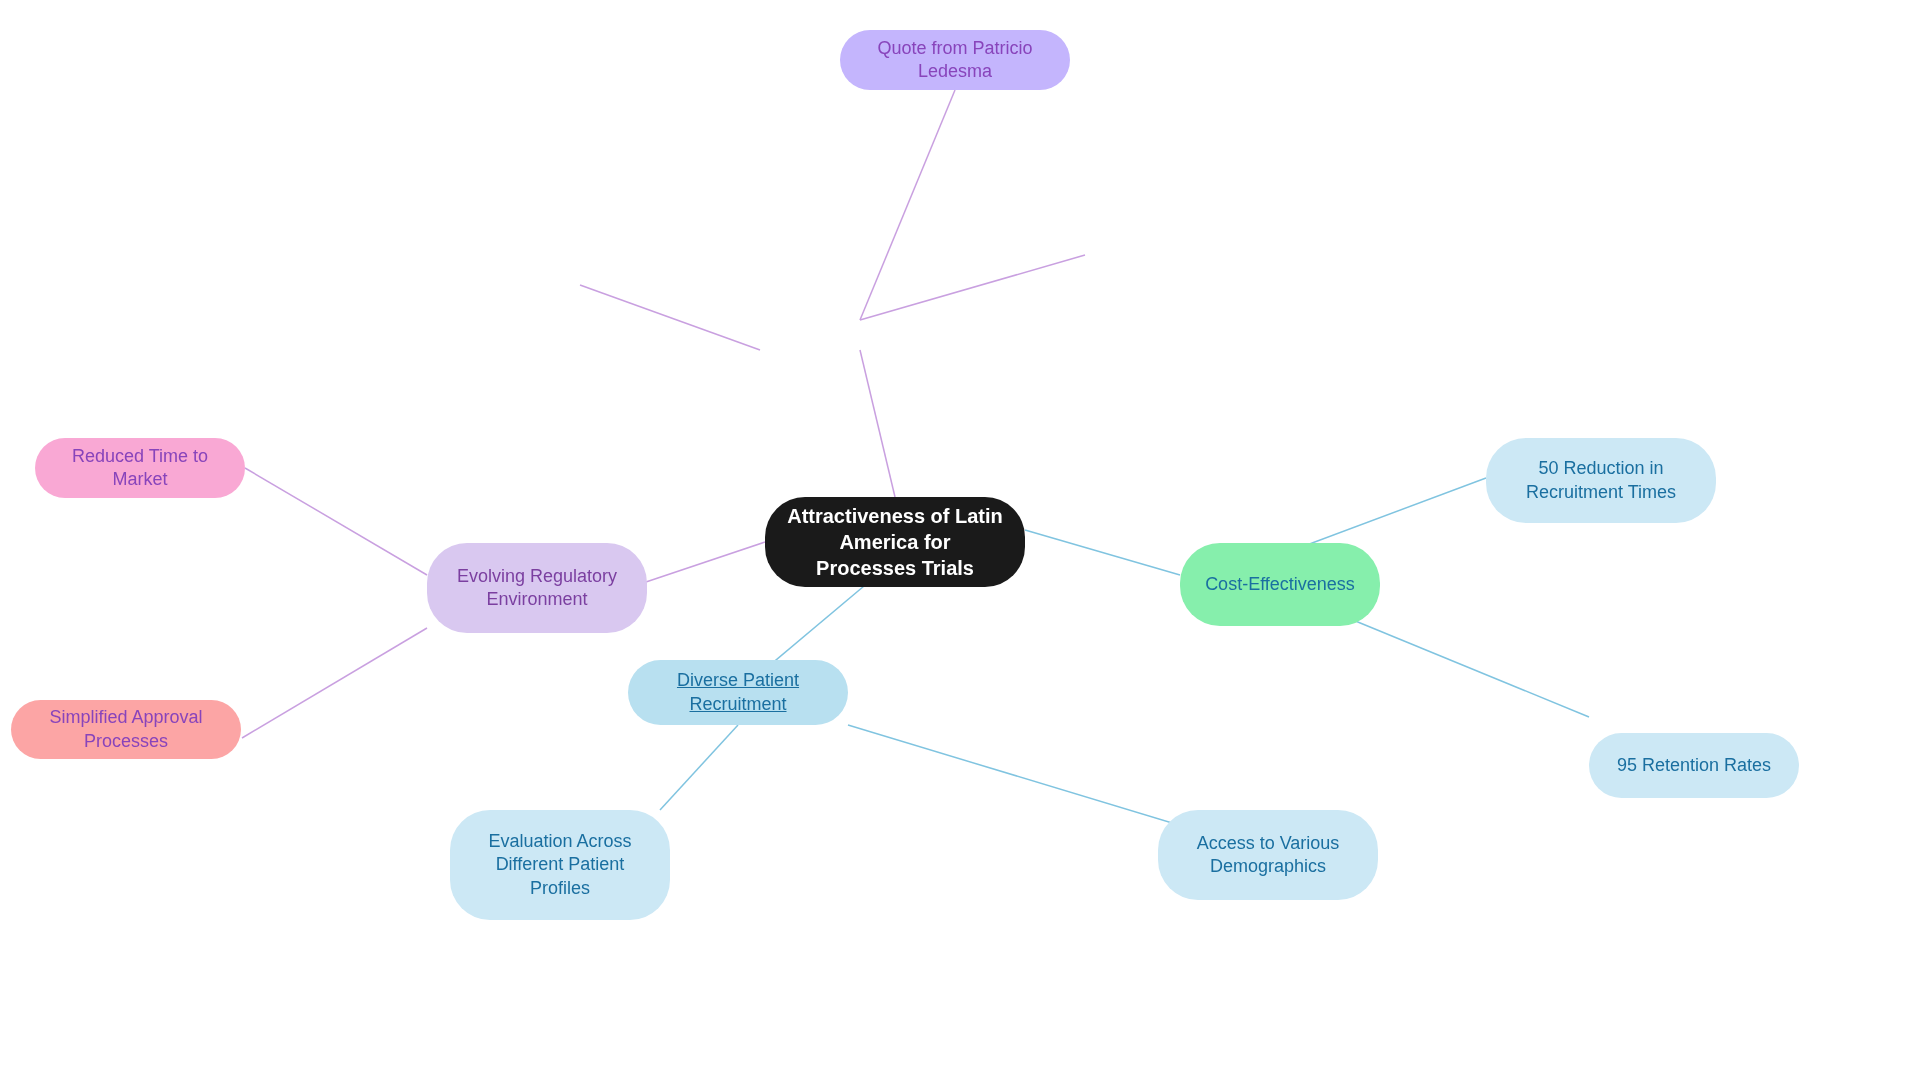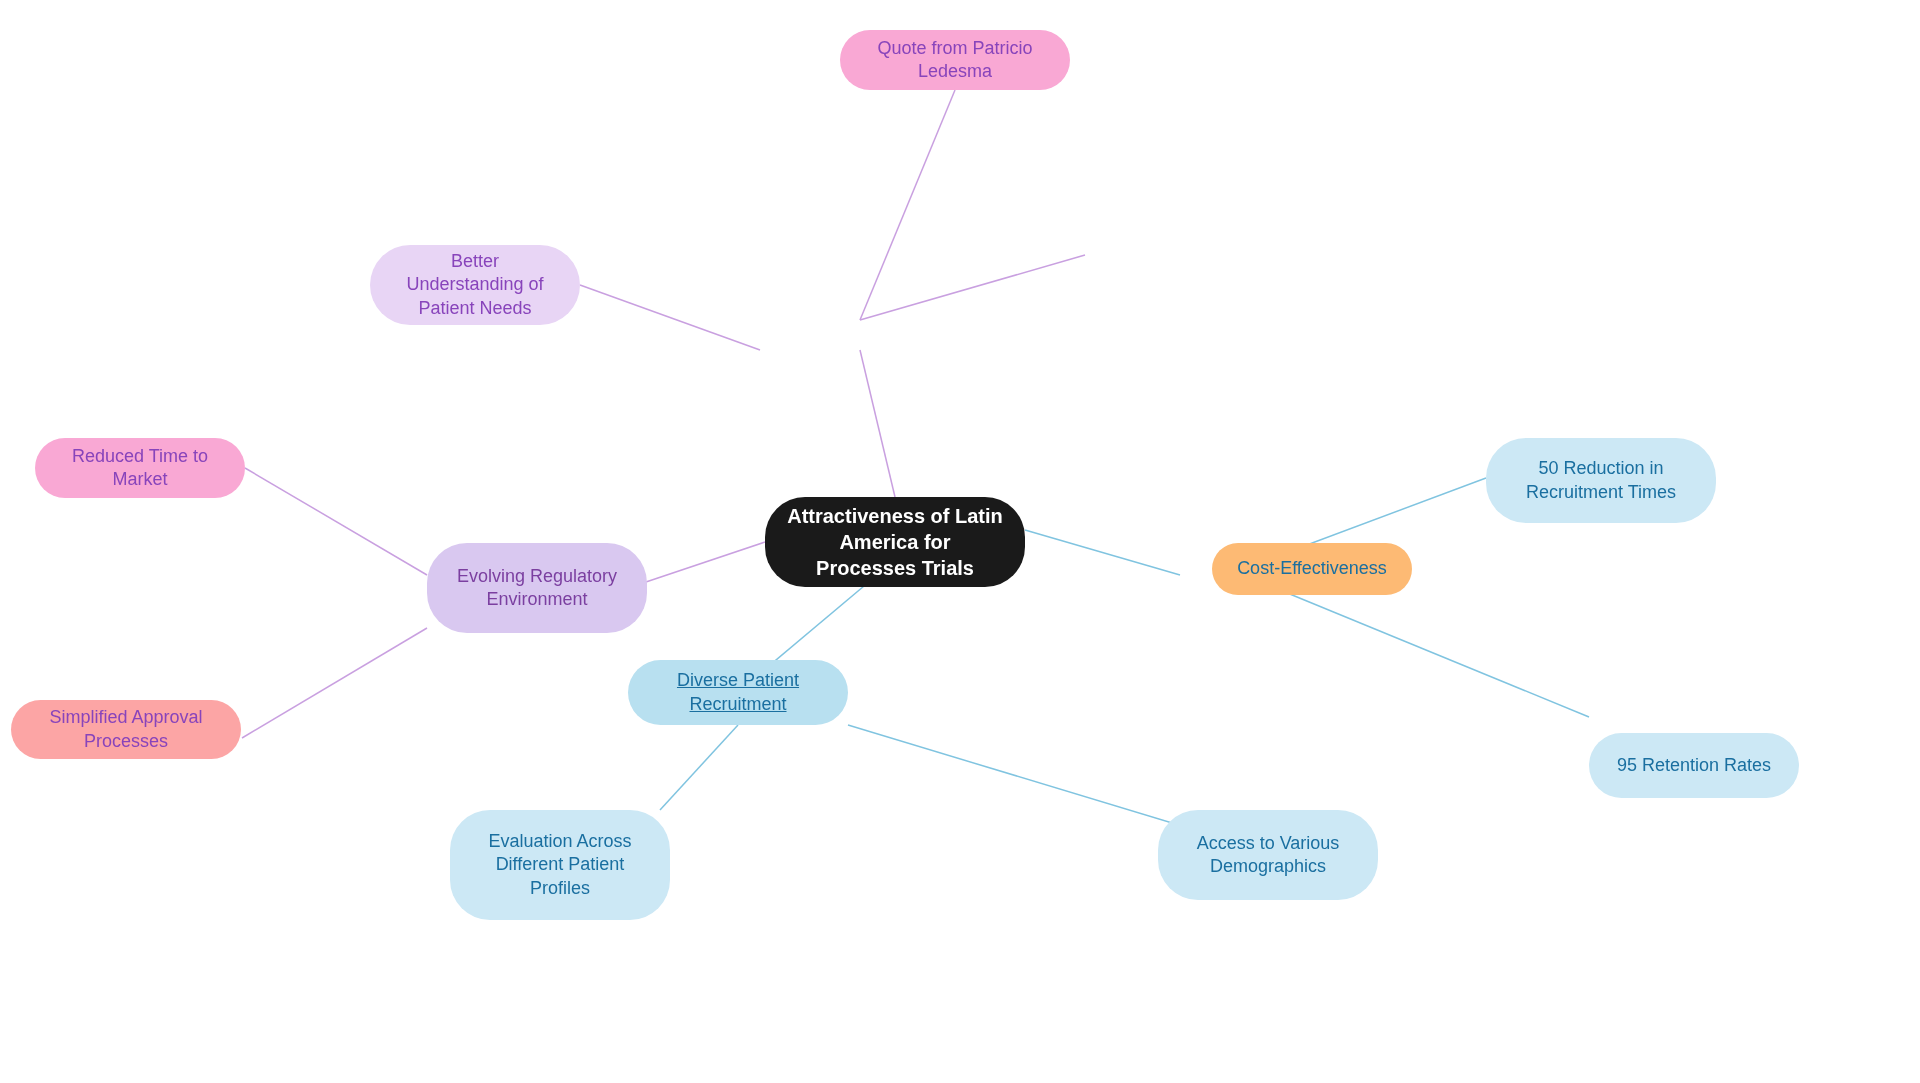--- a/index.html
+++ b/index.html
@@ -92,36 +92,35 @@
     <line x1="1025" y1="530" x2="1180" y2="575" stroke="#80c4e0" stroke-width="1.5"></line>
 
     <line x1="1280" y1="555" x2="1486" y2="478" stroke="#80c4e0" stroke-width="1.5"></line>
 
     <line x1="1280" y1="590" x2="1589" y2="717" stroke="#80c4e0" stroke-width="1.5"></line>
   </svg>
 
   <div class="node node-center" style="left:765px; top:497px; width:260px; height:90px;">Attractiveness of Latin America for Processes Trials</div>
 
 
-  <div class="node node-purple" style="left:840px; top:30px; width:230px; height:60px; background:#f9a8d4; color:#8844bb;">Quote from Patricio Ledesma</div>
+  <div class="node node-purple" style="left:840px; top:30px; width:230px; height:60px; background:#c4b5fd; color:#8844bb;">Quote from Patricio Ledesma</div>
 
 
-  <div class="node node-purple" style="left:370px; top:245px; width:210px; height:80px; background:#e8d5f5; color:#8844bb;">Better Understanding of Patient Needs</div>
 
   <div class="node node-purple" style="left:427px; top:543px; width:220px; height:90px; background:#d9c8f0; color:#7b3fa0;">Evolving Regulatory Environment</div>
 
   <div class="node node-purple" style="left:35px; top:438px; width:210px; height:60px; background:#f9a8d4; color:#8844bb;">Reduced Time to Market</div>
 
   <div class="node node-purple" style="left:11px; top:700px; width:230px; height:59px; background:#fca5a5; color:#8844bb;">Simplified Approval Processes</div>
 
   <div class="node node-blue" style="left:628px; top:660px; width:220px; height:65px; background:#b8e0f0; color:#1a6fa0;text-decoration:underline;">Diverse Patient Recruitment</div>
 
   <div class="node node-blue" style="left:450px; top:810px; width:220px; height:110px; background:#cce8f5; color:#1a6fa0;">Evaluation Across Different Patient Profiles</div>
 
   <div class="node node-blue" style="left:1158px; top:810px; width:220px; height:90px; background:#cce8f5; color:#1a6fa0;">Access to Various Demographics</div>
 
-  <div class="node node-blue" style="left:1212px; top:543px; width:200px; height:52px; background:#fdba74; color:#1a6fa0;">Cost-Effectiveness</div>
+  <div class="node node-blue" style="left:1180px; top:543px; width:200px; height:83px; background:#86efac; color:#1a6fa0;">Cost-Effectiveness</div>
 
   <div class="node node-blue" style="left:1486px; top:438px; width:230px; height:85px; background:#cce8f5; color:#1a6fa0;">50 Reduction in Recruitment Times</div>
 
   <div class="node node-blue" style="left:1589px; top:685px; width:210px; height:65px; background:#cce8f5; color:#1a6fa0;margin-top:48px;">95 Retention Rates</div>
 
 </div>
 
 </body></html>

